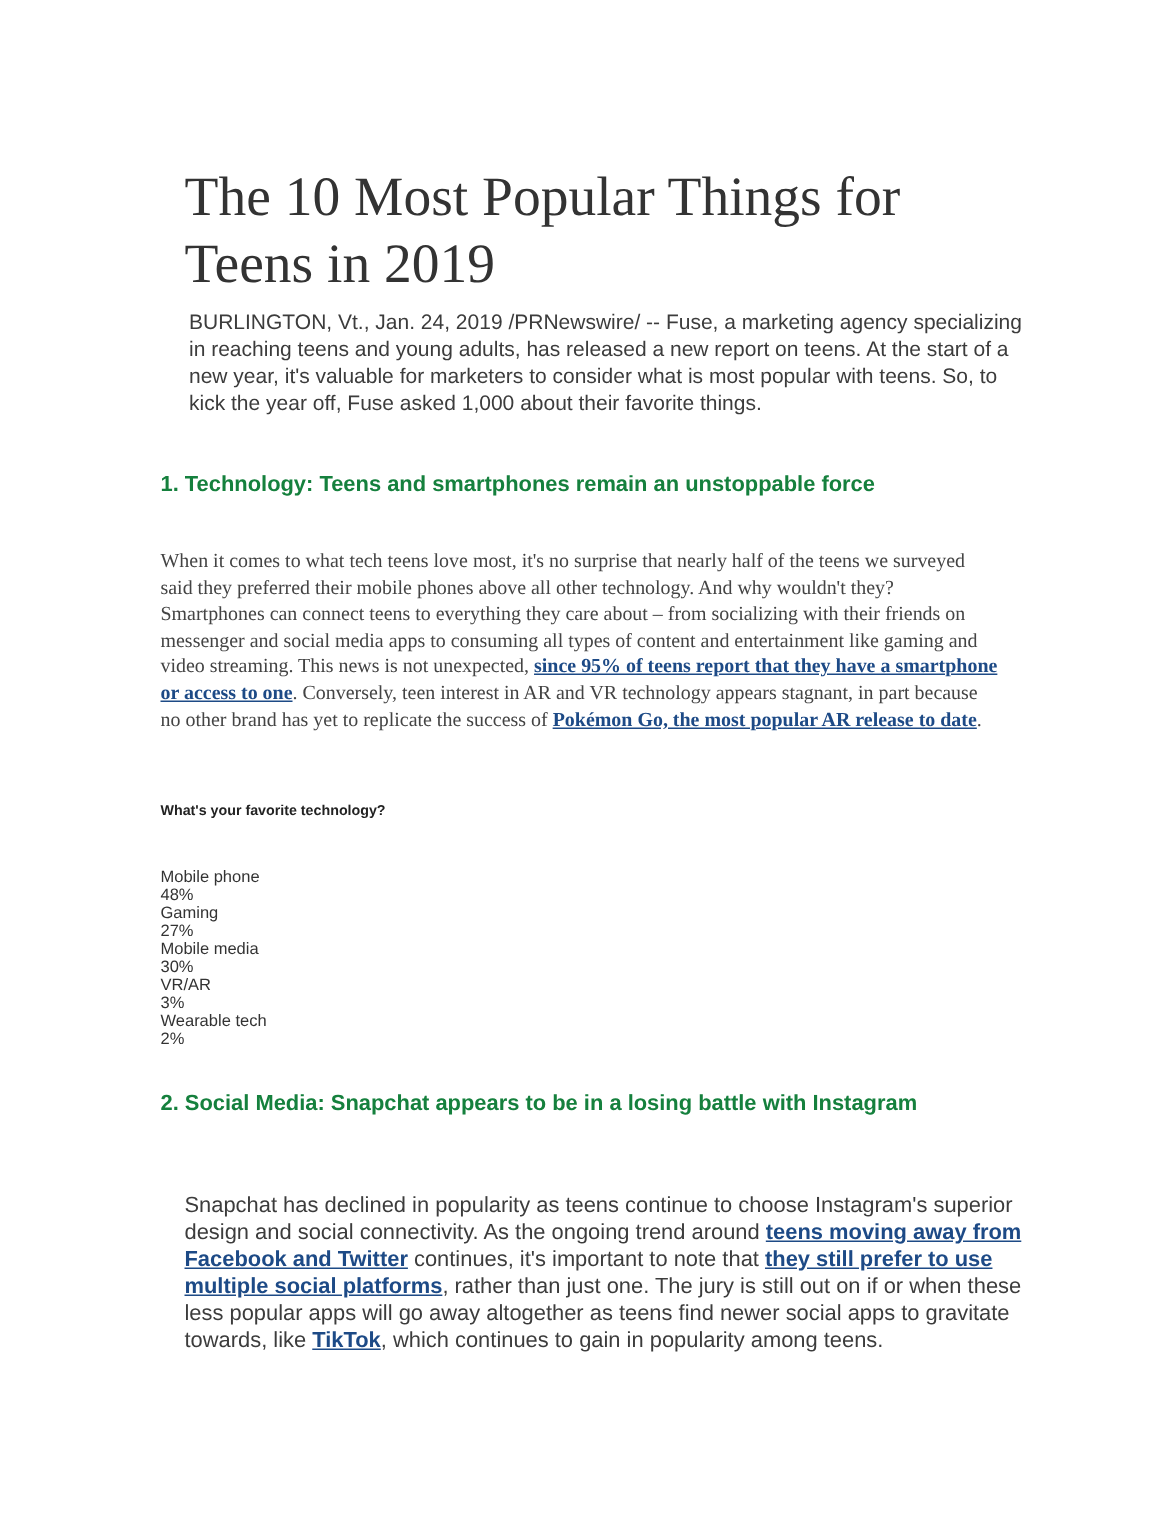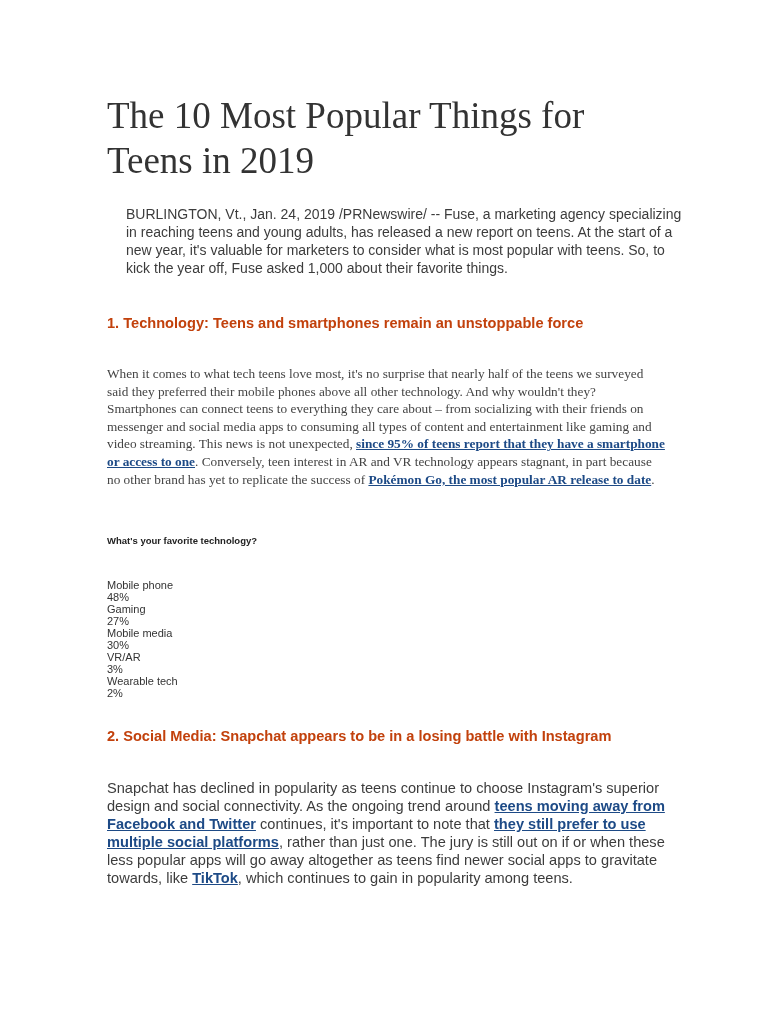--- a/index.html
+++ b/index.html
@@ -1,43 +1,43 @@
 <!DOCTYPE html>
 <html><head>
   <meta charset="utf-8">
   <style>
     html, body { margin: 0; padding: 0; background: #ffffff; }
     body { width: 768px; height: 1024px; position: relative; overflow: hidden; }
     .page { position: absolute; left: 107px; top: 0; width: 560px; color: #3a3a3a; }
     .title {
       position: absolute; top: 93px; left: 0; width: 560px;
       font-family: "Liberation Serif", serif; font-size: 37px; line-height: 45px;
-      font-weight: normal; color: #333333; margin: 0;
+      font-weight: normal; color: #333333; margin: 16px;
     }
     .intro {
       position: absolute; top: 190px; left: 4px; width: 560px;
       font-family: "Liberation Sans", sans-serif; font-size: 14px; line-height: 18px;
       color: #3c3c3c; margin: 15px;
     }
     .h2 {
       position: absolute; left: 0; width: 560px;
       font-family: "Liberation Sans", sans-serif; font-size: 14.6px; line-height: 18px;
-      font-weight: bold; color: #c2410c; margin: 0;
+      font-weight: bold; color: #15803d; margin: 0;
     }
     .h2.s1 { top: 314px; }
     .h2.s2 { top: 727px; }
     .body1 {
       position: absolute; top: 365px; left: 0; width: 560px;
       font-family: Liberation Serif, serif; font-size: 13.3px; line-height: 17.6px;
       color: #444444; margin: 0;
     }
     .body2 {
       position: absolute; top: 779px; left: 0; width: 560px;
       font-family: "Liberation Sans", sans-serif; font-size: 14.6px; line-height: 18px;
-      color: #3c3c3c; margin: 0;
+      color: #3c3c3c; margin: 16px;
     }
     a.link { color: #1d4a86; font-weight: bold; text-decoration: underline; }
     .chart-title {
       position: absolute; top: 535px; left: 0;
       font-family: "Liberation Sans", sans-serif; font-size: 9.5px; line-height: 12px;
       font-weight: bold; color: #222222; margin: 0;
     }
     .chart-list {
       position: absolute; top: 579px; left: 0;
       font-family: "Liberation Sans", sans-serif; font-size: 11px; line-height: 12px;

